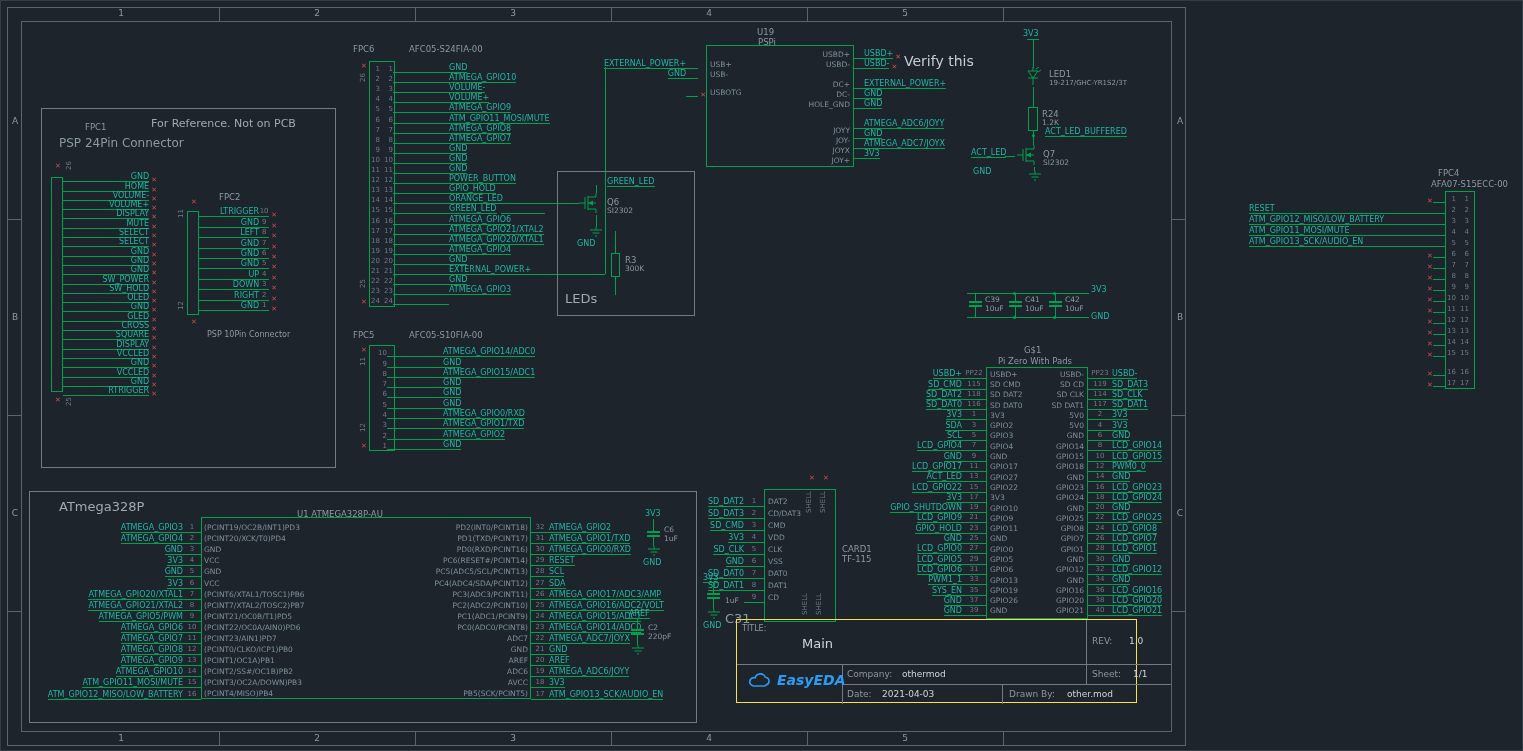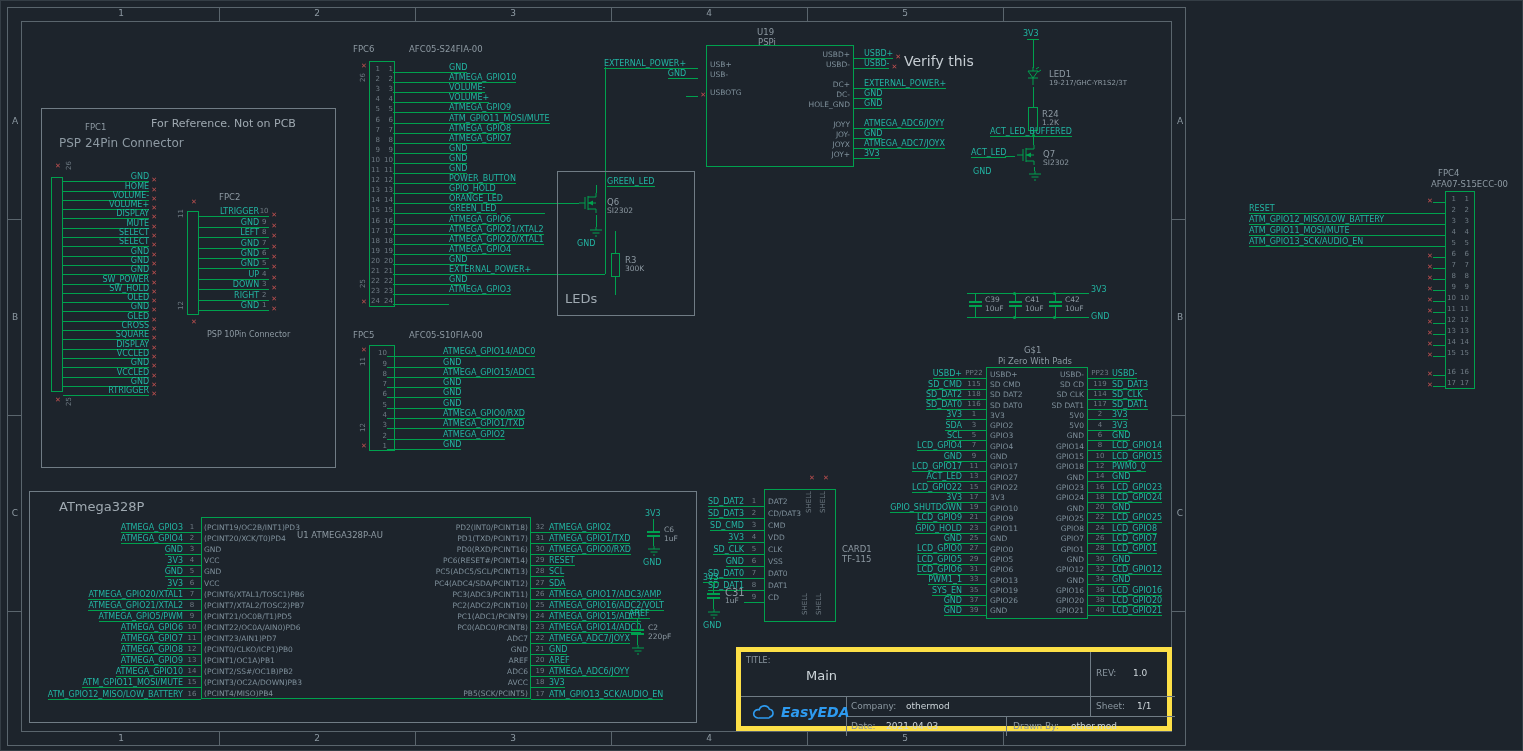--- a/index.html
+++ b/index.html
@@ -585,21 +585,21 @@
       </div>
       <div class="r je" style="margin-top: 10px;">
         <span class="pin">DC+</span>
       </div>
       <div class="r je">
         <span class="pin">DC-</span>
       </div>
       <div class="r je">
         <span class="pin">HOLE_GND</span>
       </div>
-      <div class="r je" style="margin-top: 10px;">
+      <div class="r je" style="margin-top: 16px;">
         <span class="pin">JOYY</span>
       </div>
       <div class="r je">
         <span class="pin">JOY-</span>
       </div>
       <div class="r je">
         <span class="pin">JOYX</span>
       </div>
       <div class="r je">
         <span class="pin">JOY+</span>
@@ -671,21 +671,21 @@
       </svg>
   </div>
   <span class="abs ref" style="left:1048px;top:68px">LED1</span>
   <span class="abs ref" style="left:1048px;top:78px;font-size:7px">19-217/GHC-YR1S2/3T</span>
   <div class="abs vw" style="left:1032px;top:86px;height:20px"></div>
   <div class="abs gbox" style="left:1027px;top:106px;width:10px;height:24px"></div>
   <span class="abs ref" style="left:1041px;top:108px">R24</span>
   <span class="abs ref" style="left:1041px;top:117px;font-size:7.5px">1.2K</span>
   <div class="abs vw" style="left:1032px;top:130px;height:14px"></div>
   <div class="abs dot" style="left:1031px;top:133px"></div>
-  <span class="abs net uw" style="left:989px;top:126px">ACT_LED_BUFFERED</span>
+  <span class="abs net uw" style="left:1044px;top:126px">ACT_LED_BUFFERED</span>
   <div class="abs" style="left:1014px;top:142px">
     <svg width="24" height="24" viewBox="0 0 24 24">
         <path d="M2 12 H8 M8 6 V18 M11 5 V19 M11 6 H19 V2 M11 12 H19 M11 18 H19 V22" stroke="#00a14e" stroke-width="1" fill="none"></path>
         <path d="M11 12 l5 -2.5 v5 z" fill="#00a14e"></path>
       </svg>
   </div>
   <span class="abs ref" style="left:1042px;top:148px">Q7</span>
   <span class="abs ref" style="left:1042px;top:157px;font-size:7.5px">SI2302</span>
   <span class="abs net uw" style="left:970px;top:147px">ACT_LED</span>
   <div class="abs hw" style="left:1004px;top:155px;width:10px"></div>
@@ -1280,32 +1280,32 @@
       <div class="r">
         <span class="pin">CD</span>
       </div>
     </div>
 
   <span class="abs net uw" style="left:702px;top:572px">3V3</span>
   <div class="abs vw" style="left:712px;top:581px;height:11px"></div>
   <div class="abs hw" style="left:706px;top:592px;width:13px;height:2px"></div>
   <div class="abs hw" style="left:706px;top:596px;width:13px;height:2px"></div>
   <div class="abs vw" style="left:712px;top:598px;height:10px"></div>
-  <span class="abs ref" style="left:724px;top:586px;font-size:10px">C31</span>
+  <span class="abs ref" style="left:724px;top:610px;font-size:13px">C31</span>
   <span class="abs ref" style="left:724px;top:595px;font-size:7.5px">1uF</span>
   <div class="abs" style="left:706px;top:608px">
     <svg width="14" height="10" viewBox="0 0 14 10">
         <path d="M7 0 V3 M1 3 H13 M3.5 6 H10.5 M6 9 H8" stroke="#00a14e" stroke-width="1" fill="none"></path>
       </svg>
   </div>
   <span class="abs net" style="left:702px;top:620px">GND</span>
 
   <div class="abs graybox" style="left:28px;top:490px;width:668px;height:232px"></div>
   <span class="abs title-lg" style="left:58px;top:498px">ATmega328P</span>
-  <span class="abs ref" style="left:296px;top:529px">U1 ATMEGA328P-AU</span>
+  <span class="abs ref" style="left:296px;top:508px">U1 ATMEGA328P-AU</span>
   <div class="abs gbox" style="left:200px;top:516px;width:330px;height:182px"></div>
   <div class="abs rows" style="left:30px;top:521px;width:170px;--rh:11.1px">
 
       <div class="r je">
         <span class="net uw">ATMEGA_GPIO3</span>
         <span class="numw w18">1</span>
       </div>
 
       <div class="r je">
         <span class="net uw">ATMEGA_GPIO4</span>
@@ -1734,21 +1734,21 @@
         <span class="net uw">ATM_GPIO11_MOSI/MUTE</span>
         <span class="hw flexw"></span>
       </div>
 
       <div class="r">
         <span class="net uw">ATM_GPIO13_SCK/AUDIO_EN</span>
         <span class="hw flexw"></span>
       </div>
     </div>
 
-  <div class="abs" style="left:735px;top:646px;width:436px;height:84px;border:5px solid #fde047">
+  <div class="abs" style="left:735px;top:618px;width:401px;height:84px;border:1px solid #fde047">
     <div class="abs tb-line" style="left:0;top:44px;width:434px;height:1px"></div>
     <div class="abs tb-line" style="left:105px;top:64px;width:329px;height:1px"></div>
     <div class="abs tb-line" style="left:349px;top:0;width:1px;height:64px"></div>
     <div class="abs tb-line" style="left:105px;top:44px;width:1px;height:40px"></div>
     <div class="abs tb-line" style="left:265px;top:64px;width:1px;height:20px"></div>
     <span class="abs lbl" style="left:5px;top:4px;font-size:8px">TITLE:</span>
     <span class="abs val" style="left:65px;top:16px;font-size:13px">Main</span>
     <span class="abs lbl" style="left:355px;top:16px">REV:</span>
     <span class="abs val" style="left:392px;top:16px">1.0</span>
     <div class="abs" style="left:10px;top:51px;display:flex;align-items:center;gap:4px">

